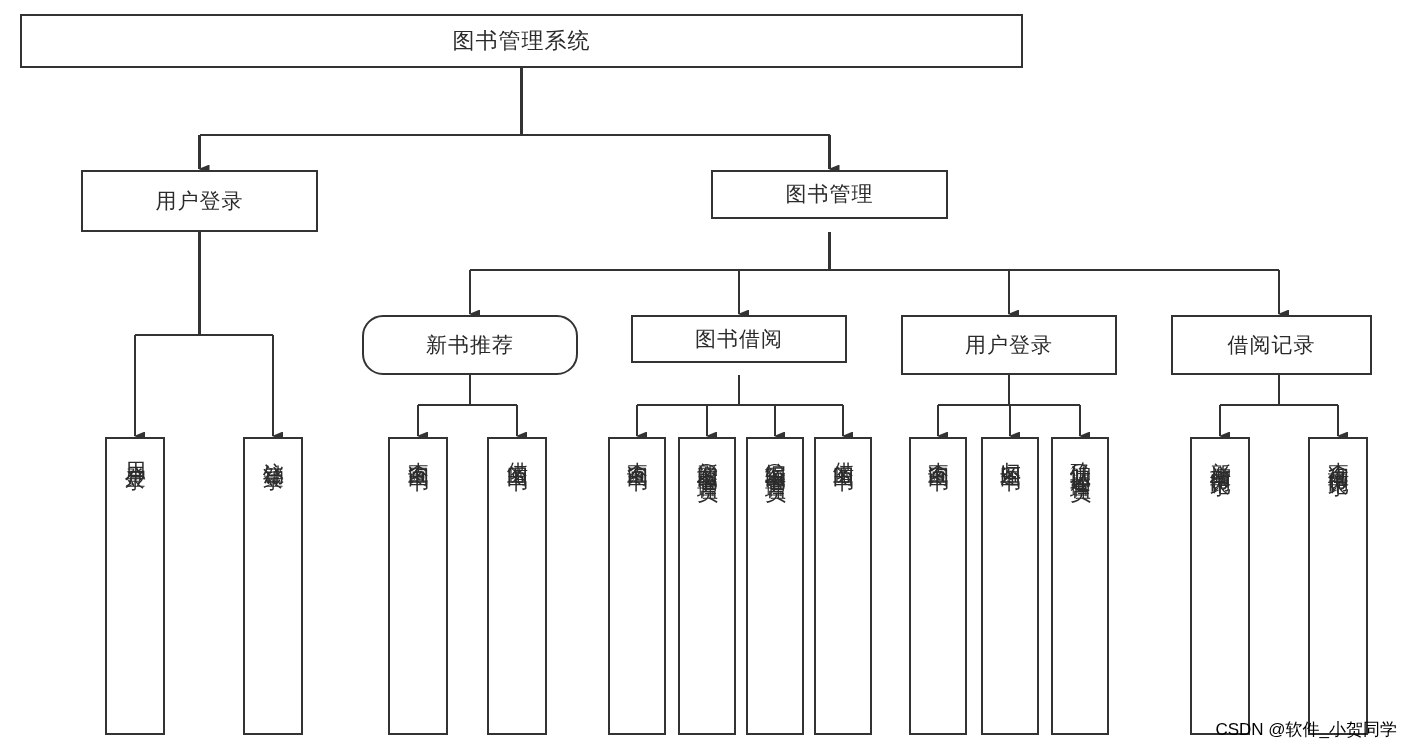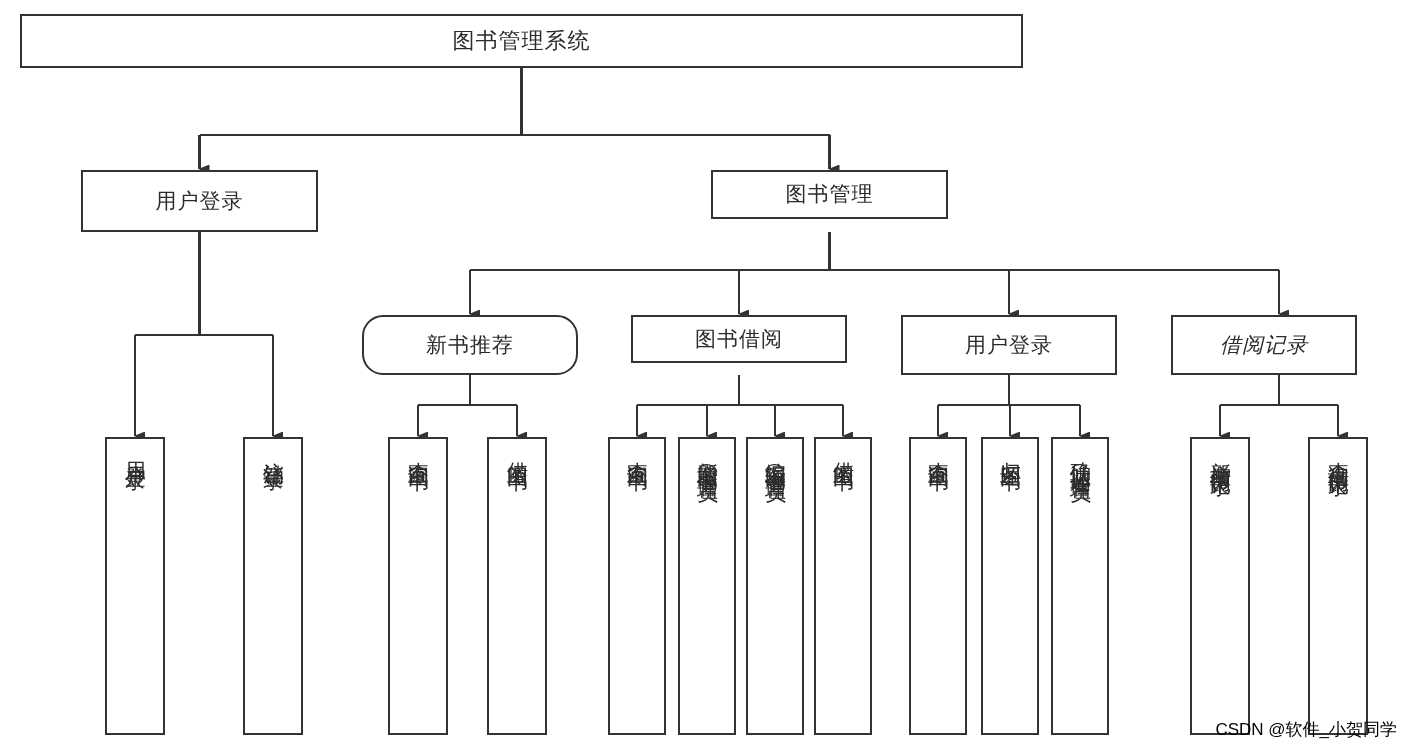--- a/index.html
+++ b/index.html
@@ -112,21 +112,21 @@
 
   <div class="node-box" style="left:362px;top:315px;width:216px;height:60px;border-radius:21px;">
     <span class="node-label">新书推荐</span>
   </div>
   <div class="node-box" style="left:631px;top:315px;width:216px;height:48px;">
     <span class="node-label">图书借阅</span>
   </div>
   <div class="node-box" style="left:901px;top:315px;width:216px;height:60px;">
     <span class="node-label">用户登录</span>
   </div>
-  <div class="node-box" style="left:1171px;top:315px;width:186px;height:60px;font-style:italic;">
+  <div class="node-box" style="left:1171px;top:315px;width:201px;height:60px;">
     <span class="node-label">借阅记录</span>
   </div>
 
   <div class="node-box leaf vertical" style="left:105px;top:437px;width:60px;height:298px;">
     <span class="node-label">用户登录</span>
   </div>
   <div class="node-box leaf vertical" style="left:243px;top:437px;width:60px;height:298px;">
     <span class="node-label">注销登录</span>
   </div>
 

